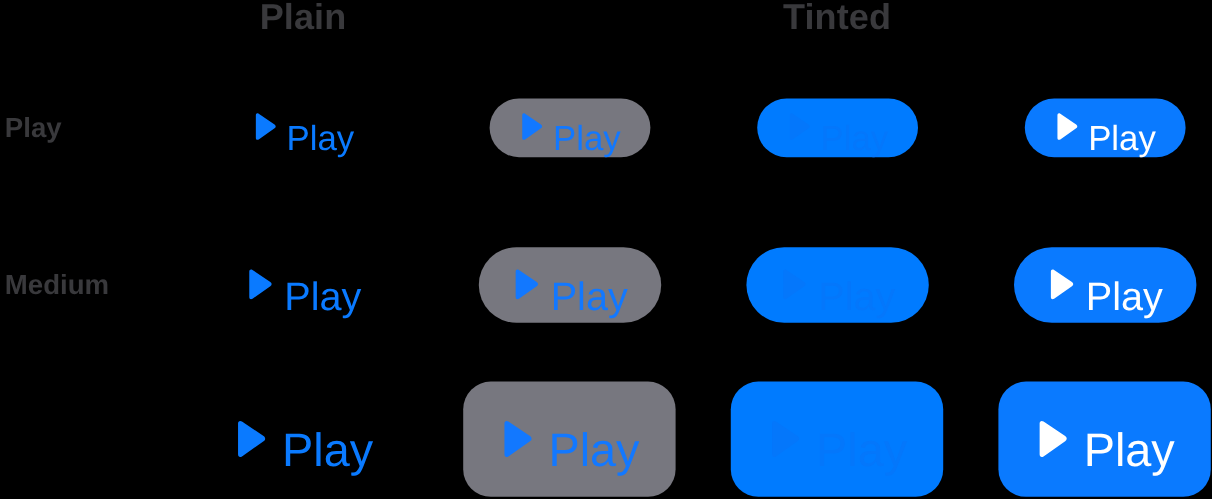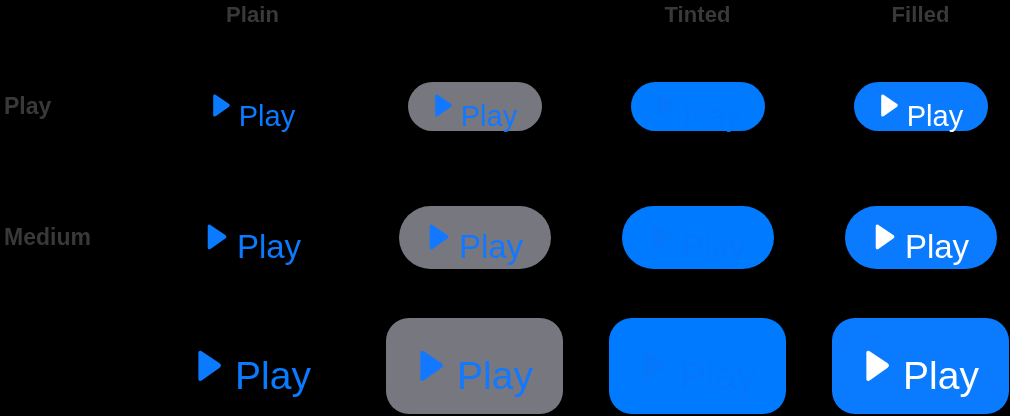--- a/index.html
+++ b/index.html
@@ -21,21 +21,21 @@
     height: 416px;
   }
 
   
   .col-header {
     position: absolute;
     top: 0;
     height: 30px;
     line-height: 30px;
     text-align: center;
-    font-size: 22px;
+    font-size: 30px;
     font-weight: 700;
     color: #39393c;
     letter-spacing: 0.1px;
     white-space: nowrap;
   }
   .col-header.c0 { left: 175px; width: 155px; }
   .col-header.c1 { left: 397px; width: 155px; }
   .col-header.c2 { left: 620px; width: 155px; }
   .col-header.c3 { left: 843px; width: 155px; }
 
@@ -137,21 +137,20 @@
   .w-fill-medium  { width: 152px; }
   .w-fill-large   { width: 178px; }
 </style>
 </head>
 <body>
 
 <div id="matrix">
 
   <div class="col-header c0">Plain</div>
   <div class="col-header c2">Tinted</div>
-  <div class="col-header c3">Filled</div>
 
   <div class="row-label r0">Play</div>
   <div class="row-label r1">Medium</div>
 
   <div class="cell r0 c0">
     <button class="btn size-small style-plain">
       <span class="glyph">
         <svg viewBox="0 0 22 24" width="100%" height="100%" aria-hidden="true">
           <path class="tri" d="M3.2 2.1c0-1.5 1.1-2.1 2.4-1.3l13.2 8.9c1.3.9 1.3 2.3 0 3.2L5.6 22.2c-1.3.8-2.4.2-2.4-1.3z"></path>
         </svg>

